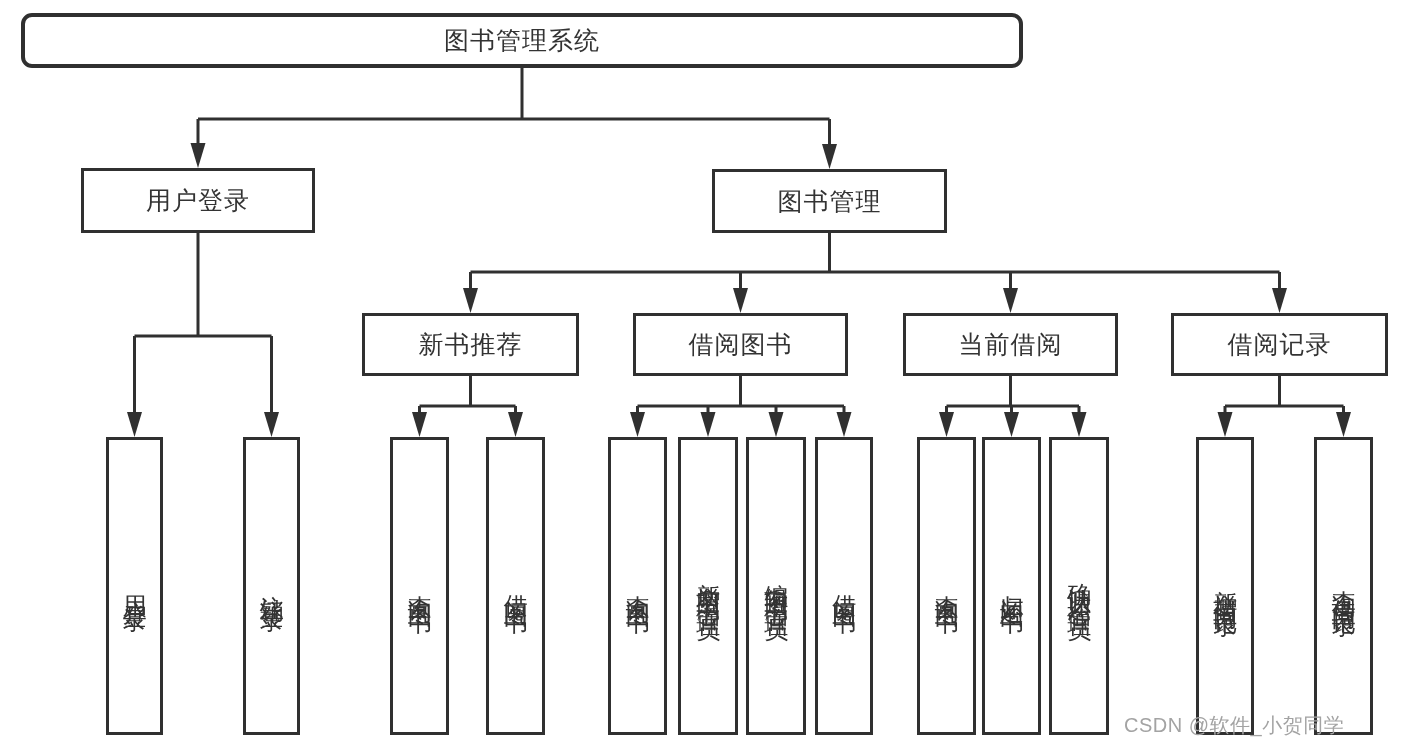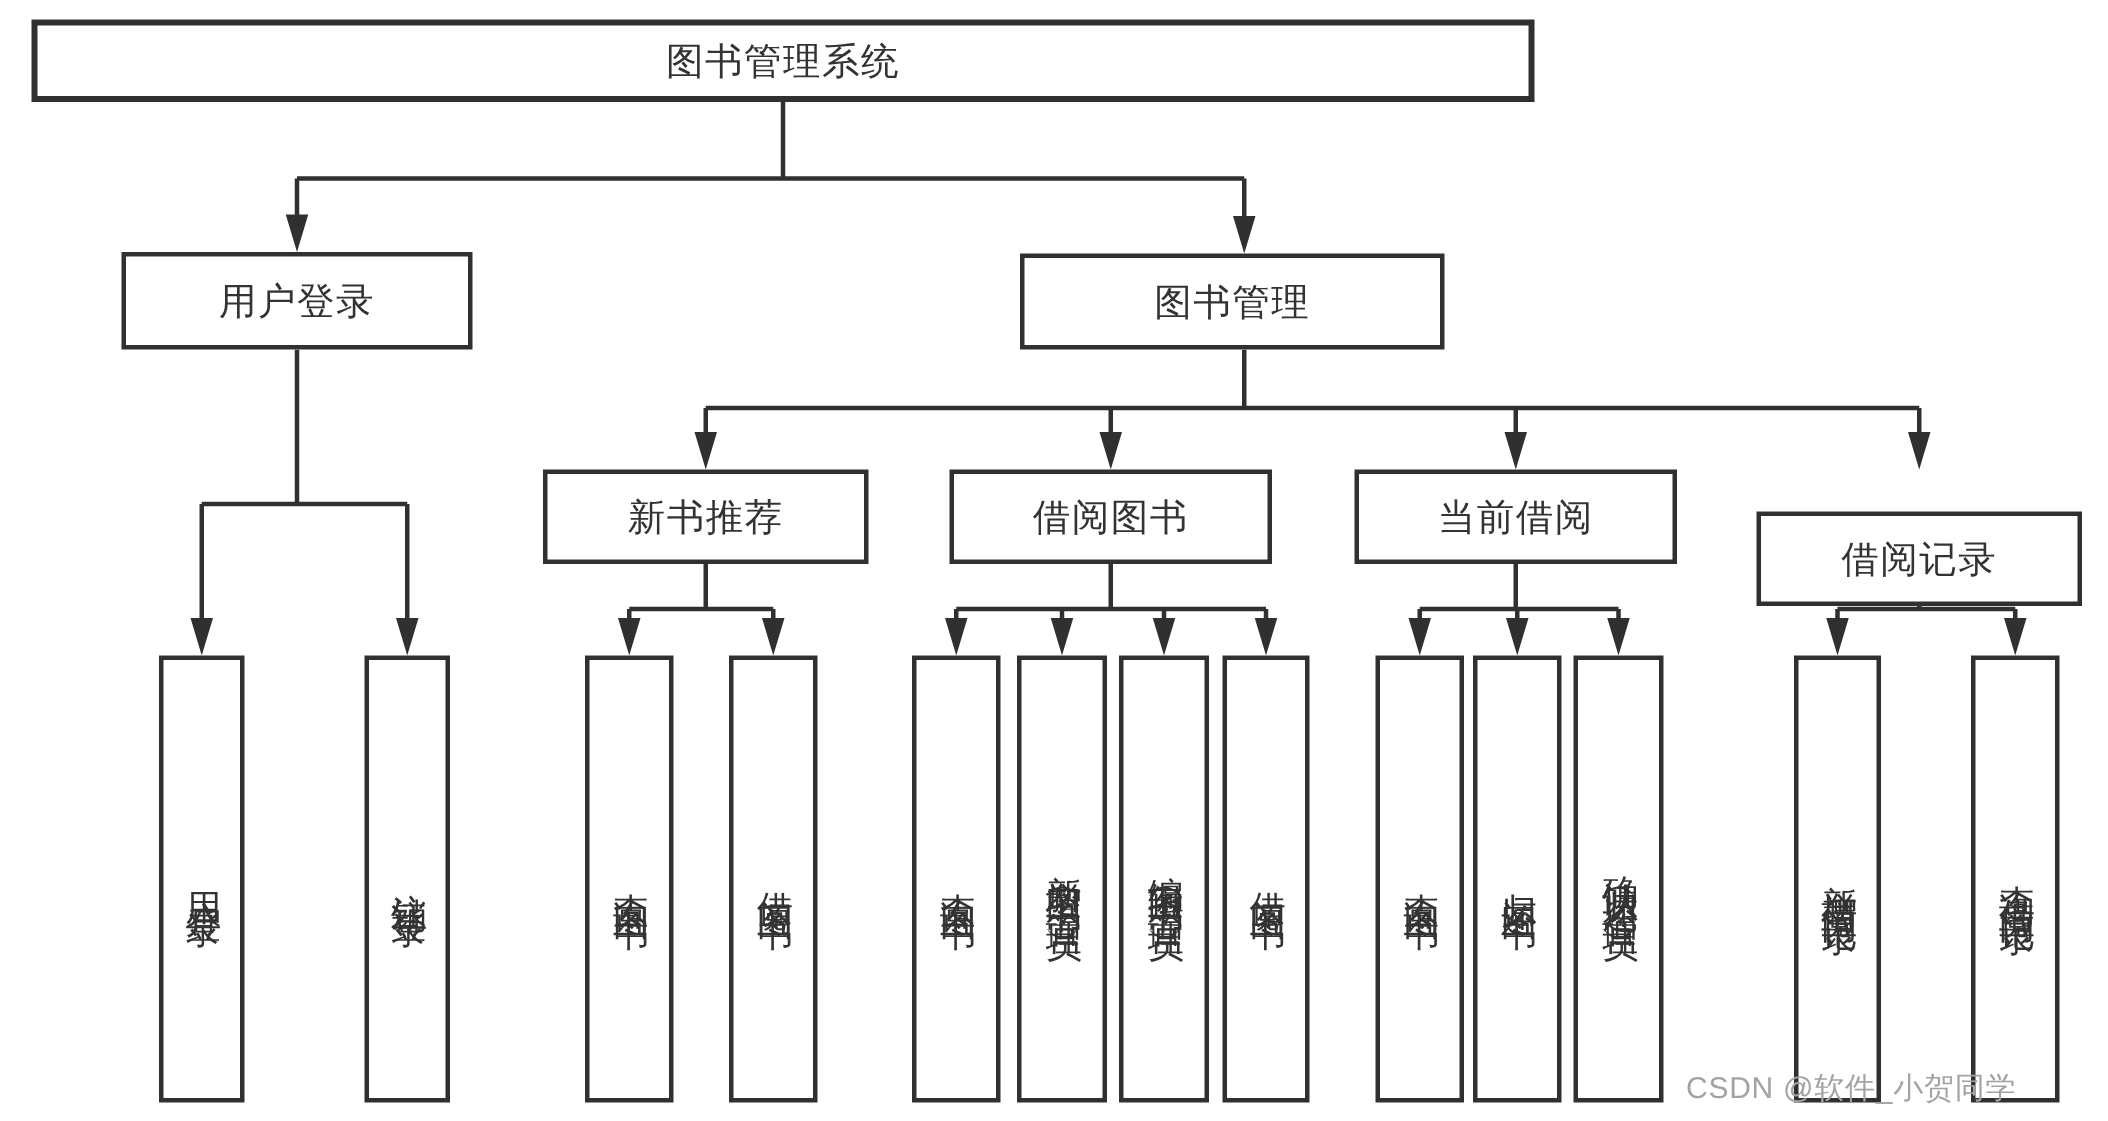--- a/index.html
+++ b/index.html
@@ -23,40 +23,40 @@
     background:#ffffff;
     border:3px solid var(--ink);
     display:flex;align-items:center;justify-content:center;
     color:var(--text);
     font-size:25px;
     letter-spacing:1px;
     text-align:center;
     z-index:2;
     white-space:nowrap;
   }
-  .node.root{border-width:4px;}
+  .node.root{border-width:4px;border-radius:11px;}
   .node.v{
     writing-mode:vertical-rl;
     text-orientation:mixed;
     font-size:24px;
     letter-spacing:5px;
     line-height:1.1;
     white-space:normal;
     top:437px;height:298px;
   }
   
   #n-root{left:21px;top:13px;width:1002px;height:55px;}
   
   #n-user-login{left:81px;top:168px;width:234px;height:65px;}
-  #n-book-mgmt{left:680px;top:169px;width:283px;height:64px;}
+  #n-book-mgmt{left:712px;top:169px;width:235px;height:64px;}
   
   #n-new-books{left:362px;top:313px;width:217px;height:63px;}
   #n-borrow{left:633px;top:313px;width:215px;height:63px;}
   #n-current{left:903px;top:313px;width:215px;height:63px;}
-  #n-records{left:1171px;top:313px;width:217px;height:63px;margin-top:28px;}
+  #n-records{left:1171px;top:313px;width:217px;height:63px;}
   
   #n-login{left:106px;width:57px;}
   #n-logout{left:243px;width:57px;}
   #n-nb-query{left:390px;width:59px;}
   #n-nb-borrow{left:486px;width:59px;}
   #n-br-query{left:608px;width:59px;}
   #n-br-add{left:678px;width:60px;}
   #n-br-edit{left:746px;width:60px;}
   #n-br-borrow{left:815px;width:58px;}
   #n-cu-query{left:917px;width:59px;}

